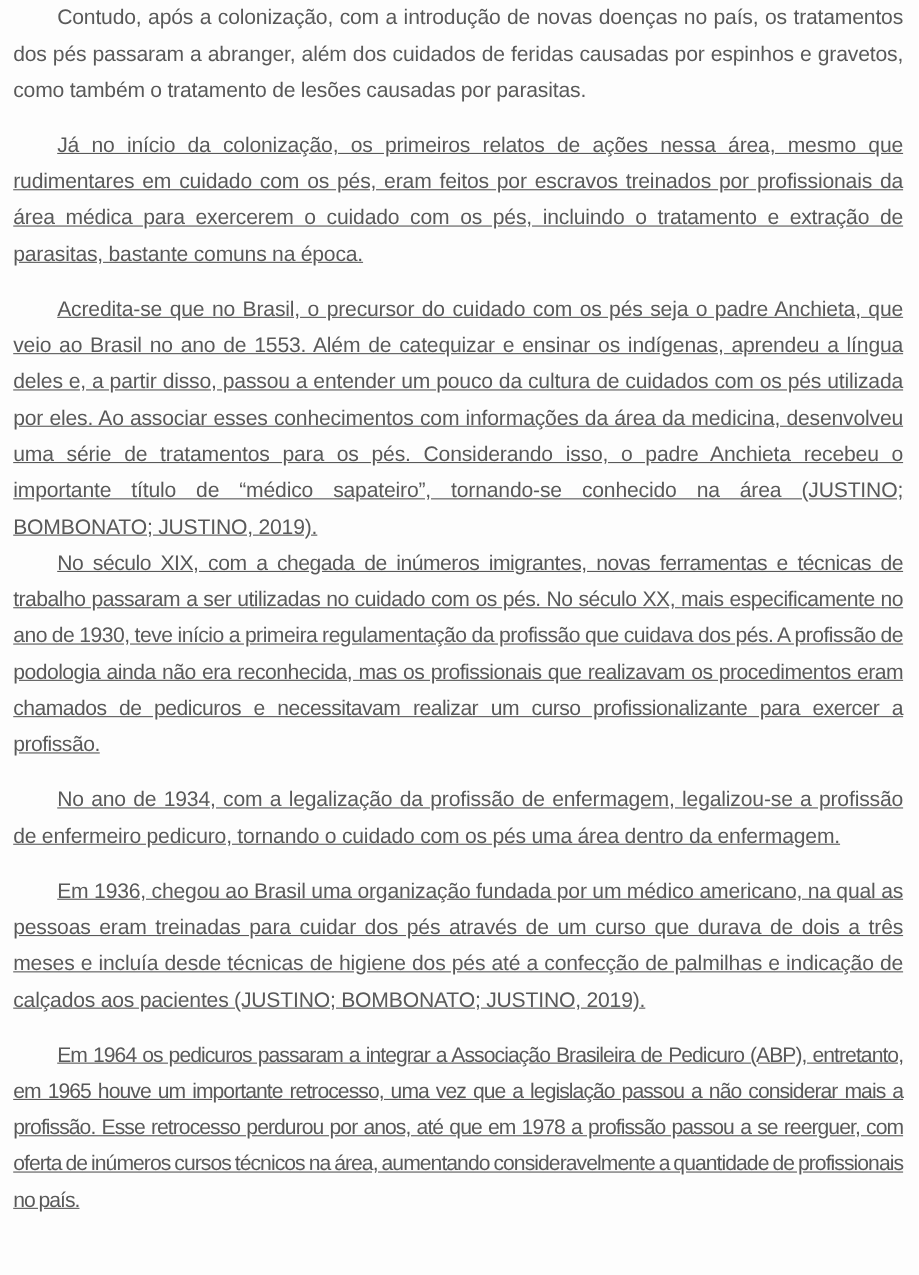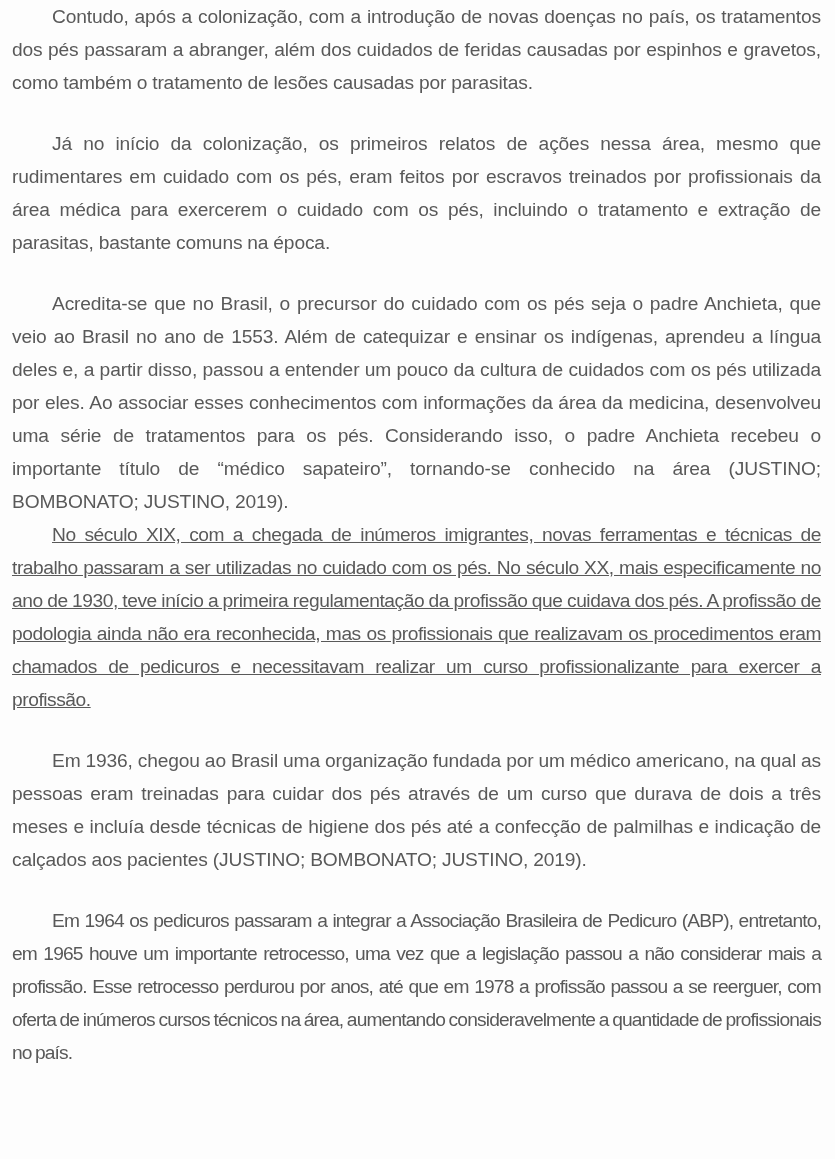--- a/index.html
+++ b/index.html
@@ -32,21 +32,21 @@
     font-size: 19.2px;
     line-height: 33px;
     text-align: justify;
     text-justify: inter-word;
     text-indent: 40px;
     letter-spacing: -0.15px;
     word-spacing: -0.2px;
     -webkit-font-smoothing: antialiased;
   }
   
-  p.para.gap-lg { margin-top: 28px; }
+  p.para.gap-lg { margin-top: 17px; text-decoration: underline; }
   p.para.gap-none { margin-top: 0px; }
 
   
   p.para.condensed {
     letter-spacing: -0.85px;
     word-spacing: -1.2px;
   }
   p.para.semi-condensed {
     letter-spacing: -0.45px;
     word-spacing: -0.7px;
@@ -60,19 +60,20 @@
   <div class="doc-body">
 
     <p class="para gap-none">Contudo, após a colonização, com a introdução de novas doenças no país, os tratamentos dos pés passaram a abranger, além dos cuidados de feridas causadas por espinhos e gravetos, como também o tratamento de lesões causadas por parasitas.</p>
 
     <p class="para gap-lg">Já no início da colonização, os primeiros relatos de ações nessa área, mesmo que rudimentares em cuidado com os pés, eram feitos por escravos treinados por profissionais da área médica para exercerem o cuidado com os pés, incluindo o tratamento e extração de parasitas, bastante comuns na época.</p>
 
     <p class="para gap-lg">Acredita-se que no Brasil, o precursor do cuidado com os pés seja o padre Anchieta, que veio ao Brasil no ano de 1553. Além de catequizar e ensinar os indígenas, aprendeu a língua deles e, a partir disso, passou a entender um pouco da cultura de cuidados com os pés utilizada por eles. Ao associar esses conhecimentos com informações da área da medicina, desenvolveu uma série de tratamentos para os pés. Considerando isso, o padre Anchieta recebeu o importante título de “médico sapateiro”, tornando-se conhecido na área (JUSTINO; BOMBONATO; JUSTINO, 2019).</p>
 
     <p class="para gap-none semi-condensed">No século XIX, com a chegada de inúmeros imigrantes, novas ferramentas e técnicas de trabalho passaram a ser utilizadas no cuidado com os pés. No século XX, mais especificamente no ano de 1930, teve início a primeira regulamentação da profissão que cuidava dos pés. A profissão de podologia ainda não era reconhecida, mas os profissionais que realizavam os procedimentos eram chamados de pedicuros e necessitavam realizar um curso profissionalizante para exercer a profissão.</p>
 
+    <p class="para gap-lg">No ano de 1934, com a legalização da profissão de enfermagem, legalizou-se a profissão de enfermeiro pedicuro, tornando o cuidado com os pés uma área dentro da enfermagem.</p>
 
     <p class="para gap-lg">Em 1936, chegou ao Brasil uma organização fundada por um médico americano, na qual as pessoas eram treinadas para cuidar dos pés através de um curso que durava de dois a três meses e incluía desde técnicas de higiene dos pés até a confecção de palmilhas e indicação de calçados aos pacientes (JUSTINO; BOMBONATO; JUSTINO, 2019).</p>
 
     <p class="para gap-lg condensed">Em 1964 os pedicuros passaram a integrar a Associação Brasileira de Pedicuro (ABP), entretanto, em 1965 houve um importante retrocesso, uma vez que a legislação passou a não considerar mais a profissão. Esse retrocesso perdurou por anos, até que em 1978 a profissão passou a se reerguer, com oferta de inúmeros cursos técnicos na área, aumentando consideravelmente a quantidade de profissionais no país.</p>
 
   </div>
 </div>
 
 </body></html>

